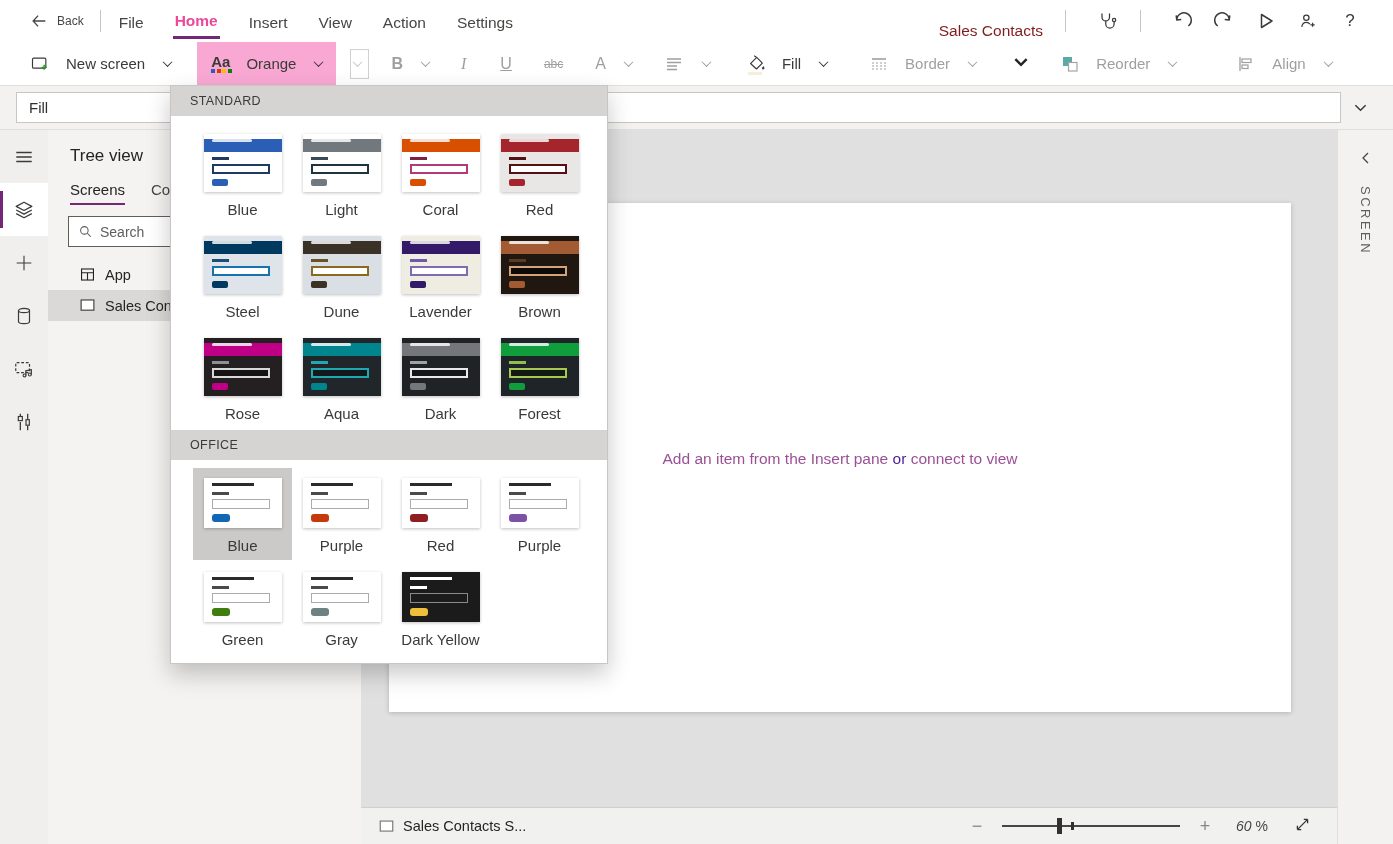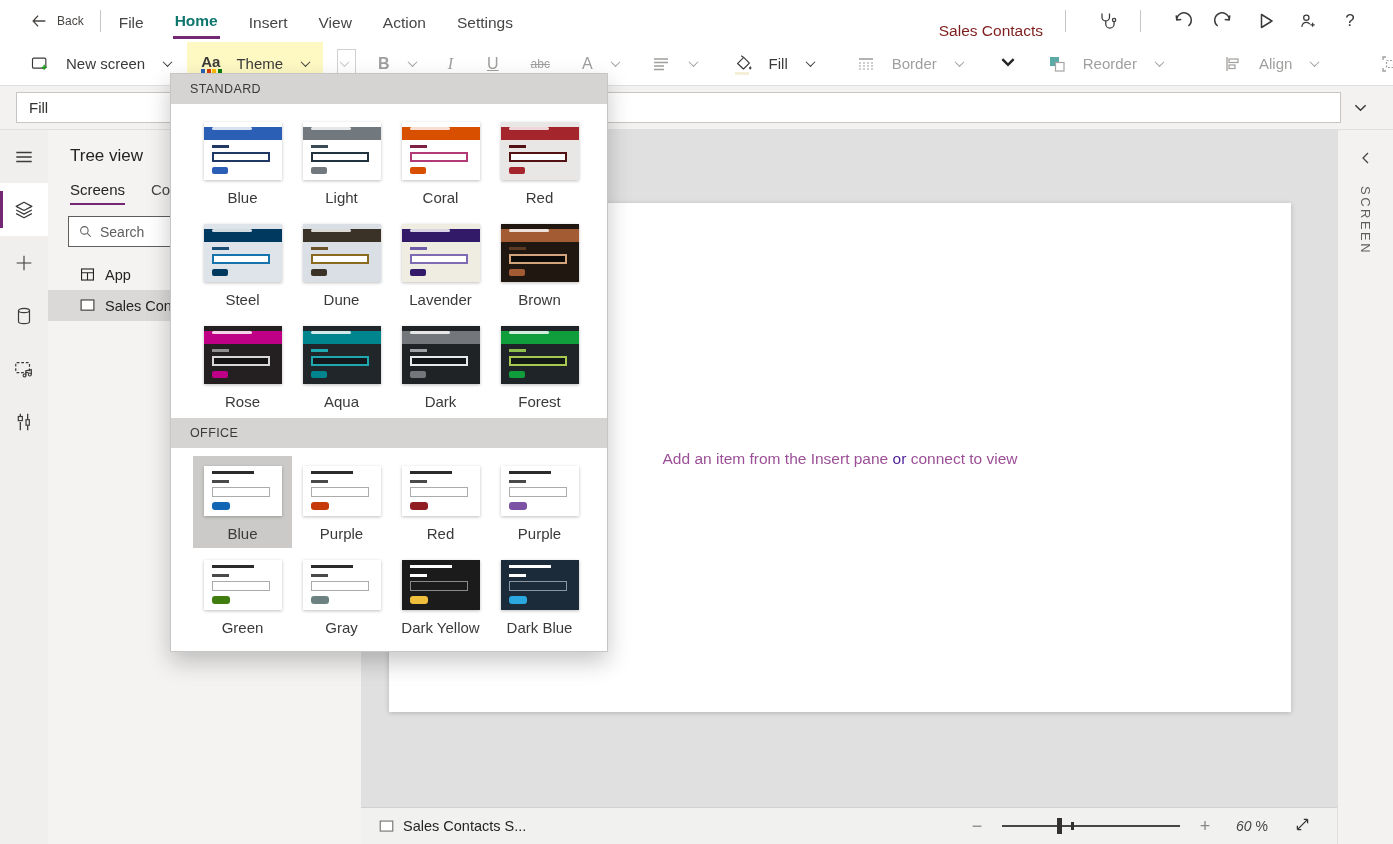--- a/index.html
+++ b/index.html
@@ -6,37 +6,37 @@
   html,body { width:1393px; height:844px; overflow:hidden; background:#fff;
     font-family:"Liberation Sans", sans-serif; color:#3B3A39; cursor:default; }
 
   
   .menubar { height:42px; display:flex; align-items:center; padding:0 26px 0 30px; background:#fff; }
   .back { display:flex; align-items:center; gap:9px; color:#484644; font-size:12px; cursor:pointer; }
   .back svg { width:18px; height:18px; }
   .vdiv { width:1px; height:22px; background:#C8C6C4; margin:0 16px; }
   .menu-items { display:flex; align-items:center; }
   .menu-item { font-size:15.5px; color:#484644; margin-right:27px; padding:9px 2px 6px; cursor:pointer; }
-  .menu-item.active { color:#0f766e; font-weight:bold; border-bottom:3px solid #742774; }
+  .menu-item.active { color:#ec4899; font-weight:bold; border-bottom:3px solid #742774; }
   .mb-spacer { flex:1; }
   .app-title { font-size:15.5px; color:#7f1d1d; margin-right:6px;margin-top:19px; }
   .mb-icon { width:34px; height:30px; display:flex; align-items:center; justify-content:center;
              color:#3B3A39; cursor:pointer; margin-left:8px; }
   .mb-icon svg { width:20px; height:20px; }
   .help-q { font-size:17px; color:#3B3A39; }
 
   
   .toolbar { height:43px; display:flex; align-items:center; padding-left:20px; background:#fff; }
   .tb-btn { display:flex; align-items:center; gap:16px; font-size:15px; color:#3B3A39;
             padding:0 10px; height:43px; cursor:pointer; white-space:nowrap; }
   .tb-btn svg { width:20px; height:20px; flex:none; }
   .tb-btn.disabled { color:#A19F9D; cursor:default; }
   .chev { width:7px; height:7px; border-right:1.5px solid currentColor; border-bottom:1.5px solid currentColor;
           display:inline-block; transform:rotate(45deg) translate(-1px,-1px); margin-left:3px; }
-  .theme-btn { background:#fef9c3; padding:0 14px; margin-left:6px; }
+  .theme-btn { background:#f9a8d4; padding:0 14px; margin-left:16px; }
   .aa { position:relative; font-size:15px; font-weight:bold; color:#3B3A39; padding-bottom:5px; line-height:13px; }
   .aa .sw { position:absolute; left:0; bottom:0; display:flex; gap:1.5px; }
   .aa .sw i { width:4px; height:3.5px; display:block; }
   .font-box { width:58px; height:30px; background:#fff; border:1px solid #D2D0CE; margin-left:14px;
               display:flex; align-items:center; justify-content:flex-end; padding-right:7px; color:#C8C6C4; }
   .fmt { font-size:16px; }
   .fmt.b { font-weight:bold; }
   .fmt.i { font-style:italic; font-family:"Liberation Serif", serif; }
   .fmt.u { text-decoration:underline; }
   .fmt.st { text-decoration:line-through; font-size:12px; }
@@ -103,21 +103,21 @@
   .fit-icon { margin-left:26px; color:#323130; cursor:pointer; }
   .fit-icon svg { width:17px; height:17px; }
 
   .right-rail { width:56px; background:#F3F2F1; border-left:1px solid #E1DFDD; flex:none;
                 display:flex; flex-direction:column; align-items:center; padding-top:20px; }
   .rr-chev { color:#484644; cursor:pointer; }
   .rr-chev svg { width:16px; height:16px; }
   .rr-label { margin-top:16px; writing-mode:vertical-rl; font-size:13px; letter-spacing:2.5px; color:#605E5C; }
 
   
-  .theme-dropdown { position:absolute; left:170px; top:73px; width:438px; height:579px; background:#fff;
+  .theme-dropdown { position:absolute; left:170px; top:85px; width:438px; height:579px; background:#fff;
                     border:1px solid #C8C6C4; box-shadow:0 10px 22px rgba(0,0,0,.22); z-index:50; overflow:hidden; }
   .section-bar { height:30px; background:#D5D4D2; display:flex; align-items:center; padding-left:19px;
                  font-size:12.5px; letter-spacing:.4px; color:#3B3A39; }
   .theme-grid { display:flex; flex-wrap:wrap; padding:8px 0 0 22px; }
   .theme-cell { width:99px; display:flex; flex-direction:column; align-items:center;
                 padding:10px 0 6px; margin-bottom:2px; cursor:pointer; }
   .theme-cell.selected { background:#CBCAC8; }
   .theme-card { width:78px; box-shadow:0 1px 3px rgba(0,0,0,.25); background:var(--body,#fff); }
   .tc-header { height:13px; background:var(--header,transparent); }
   .tc-stripe { display:block; width:40px; height:3px; background:rgba(255,255,255,.82); border-radius:1.5px; margin:5px 0 0 8px; }
@@ -197,21 +197,21 @@
     <span>New screen</span>
     <span class="chev"></span>
   </div>
   <div class="tb-btn theme-btn">
     <span class="aa">Aa<span class="sw">
           <i style="background:#2B5FB6"></i>
           <i style="background:#D83B01"></i>
           <i style="background:#FFB900"></i>
           <i style="background:#107C10"></i>
         </span></span>
-    <span>Theme</span>
+    <span>Orange</span>
     <span class="chev"></span>
   </div>
   <div class="font-box">
       <span class="chev"></span>
     </div>
   <div class="tb-btn disabled" style="margin-left:12px">
       <span class="fmt b">B</span>
       <span class="chev"></span>
     </div>
   <div class="tb-btn disabled" style="margin-left:12px">
@@ -689,27 +689,15 @@
       <div class="tc-body">
         <span class="tc-line1"></span>
         <span class="tc-line2"></span>
         <span class="tc-input"></span>
         <span class="tc-btn"></span>
       </div>
     </div>
     <div class="theme-label">Dark Yellow</div>
   </div>
 
-  <div class="theme-cell plain">
-    <div class="theme-card" style="--body: #1C2B3A; --line1: #FFFFFF; --line2: #FFFFFF; --inb: #8A97A3; --inf: #1C2B3A; --btn: #2BA7E0;">
-
-      <div class="tc-body">
-        <span class="tc-line1"></span>
-        <span class="tc-line2"></span>
-        <span class="tc-input"></span>
-        <span class="tc-btn"></span>
-      </div>
-    </div>
-    <div class="theme-label">Dark Blue</div>
-  </div>
 </div>
   </div>
 </div>
 
 </body></html>

